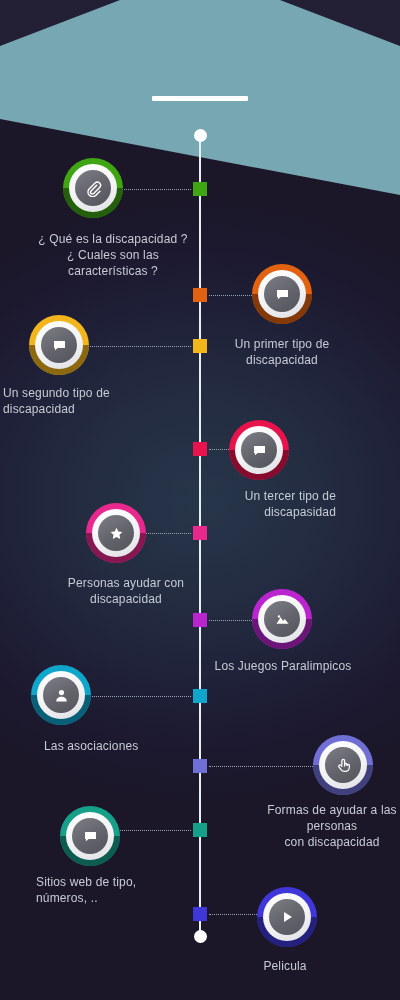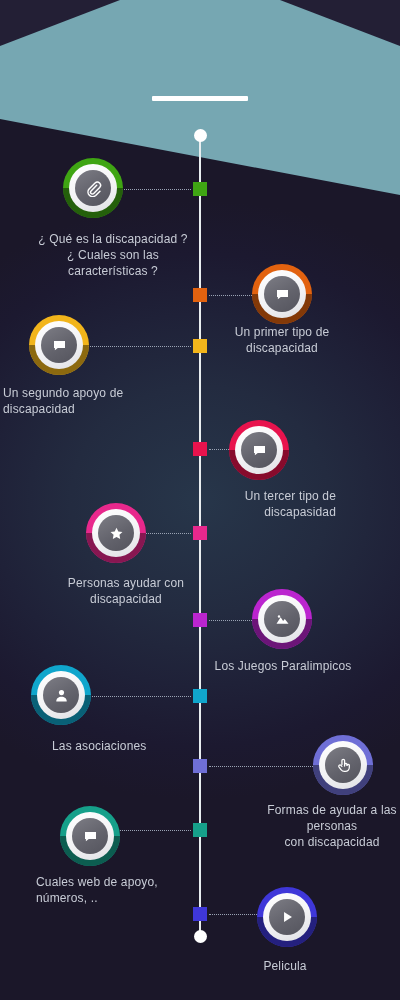--- a/index.html
+++ b/index.html
@@ -127,34 +127,34 @@
       <div class="node" style="left: 252px; top: 264px;">
         <div class="ring" style="background: rgb(226, 98, 15);"></div>
         <div class="ring-dark"></div>
         <div class="plate"></div>
         <div class="core">
           <svg width="15" height="15" viewBox="0 0 24 24">
             <path fill="#fff" d="M3.2 4.6h17.6v11.2H9.2l-4.6 3.6v-3.6H3.2z"></path>
           </svg>
         </div>
       </div>
-      <div class="label center" style="left: 206px; top: 324px; width: 152px;">Un primer tipo de discapacidad</div>
+      <div class="label center" style="left: 206px; top: 336px; width: 152px;">Un primer tipo de discapacidad</div>
       <div class="marker" style="top: 339px; background: rgb(242, 181, 27);"></div>
       <div class="connector" style="top: 346px; left: 63px; width: 128px;"></div>
       <div class="node" style="left: 29px; top: 315px;">
         <div class="ring" style="background: rgb(242, 181, 27);"></div>
         <div class="ring-dark"></div>
         <div class="plate"></div>
         <div class="core">
           <svg width="15" height="15" viewBox="0 0 24 24">
             <path fill="#fff" d="M3.2 4.6h17.6v11.2H9.2l-4.6 3.6v-3.6H3.2z"></path>
           </svg>
         </div>
       </div>
-      <div class="label left" style="left: 3px; top: 385px; width: 155px;">Un segundo apoyo de discapacidad</div>
+      <div class="label left" style="left: 3px; top: 385px; width: 155px;">Un segundo tipo de discapacidad</div>
       <div class="marker" style="top: 442px; background: rgb(232, 19, 77);"></div>
       <div class="connector" style="top: 449px; left: 209px; width: 46px;"></div>
       <div class="node" style="left: 229px; top: 420px;">
         <div class="ring" style="background: rgb(232, 19, 77);"></div>
         <div class="ring-dark"></div>
         <div class="plate"></div>
         <div class="core">
           <svg width="15" height="15" viewBox="0 0 24 24">
             <path fill="#fff" d="M3.2 4.6h17.6v11.2H9.2l-4.6 3.6v-3.6H3.2z"></path>
           </svg>
@@ -194,21 +194,21 @@
         <div class="ring" style="background: rgb(16, 166, 204);"></div>
         <div class="ring-dark"></div>
         <div class="plate"></div>
         <div class="core">
           <svg width="15" height="15" viewBox="0 0 24 24">
             <circle cx="12" cy="7.3" r="4.1" fill="#fff"></circle>
             <path fill="#fff" d="M3.6 21.4c0-4.6 3.8-7.3 8.4-7.3s8.4 2.7 8.4 7.3z"></path>
           </svg>
         </div>
       </div>
-      <div class="label left" style="left: 20px; top: 738px; width: 120px; padding-left: 32px;">Las asociaciones</div>
+      <div class="label left" style="left: 12px; top: 738px; width: 120px; padding-left: 32px;">Las asociaciones</div>
       <div class="marker" style="top: 759px; background: rgb(111, 111, 214);"></div>
       <div class="connector" style="top: 766px; left: 209px; width: 130px;"></div>
       <div class="node" style="left: 313px; top: 735px;">
         <div class="ring" style="background: rgb(111, 111, 214);"></div>
         <div class="ring-dark"></div>
         <div class="plate"></div>
         <div class="core">
           <svg width="16" height="16" viewBox="0 0 24 24" fill="none" stroke="#fff" stroke-width="1.9" stroke-linecap="round" stroke-linejoin="round">
             <path d="M10.4 11.2V5.4a2 2 0 1 1 4 0v8.2"></path>
             <path d="M14.4 11.3a1.8 1.8 0 0 1 3.6 0v1"></path>
@@ -223,21 +223,21 @@
       <div class="node" style="left: 60px; top: 806px;">
         <div class="ring" style="background: rgb(22, 160, 138);"></div>
         <div class="ring-dark"></div>
         <div class="plate"></div>
         <div class="core">
           <svg width="15" height="15" viewBox="0 0 24 24">
             <path fill="#fff" d="M3.2 4.6h17.6v11.2H9.2l-4.6 3.6v-3.6H3.2z"></path>
           </svg>
         </div>
       </div>
-      <div class="label left" style="left: 36px; top: 874px; width: 150px;">Cuales web de apoyo, números, ..</div>
+      <div class="label left" style="left: 36px; top: 874px; width: 150px;">Sitios web de tipo, números, ..</div>
       <div class="marker" style="top: 907px; background: rgb(63, 55, 217);"></div>
       <div class="connector" style="top: 914px; left: 209px; width: 74px;"></div>
       <div class="node" style="left: 257px; top: 887px;">
         <div class="ring" style="background: rgb(63, 55, 217);"></div>
         <div class="ring-dark"></div>
         <div class="plate"></div>
         <div class="core">
           <svg width="16" height="16" viewBox="0 0 24 24">
             <path fill="#fff" d="M7.6 4.4 19.4 12 7.6 19.6z"></path>
           </svg>

